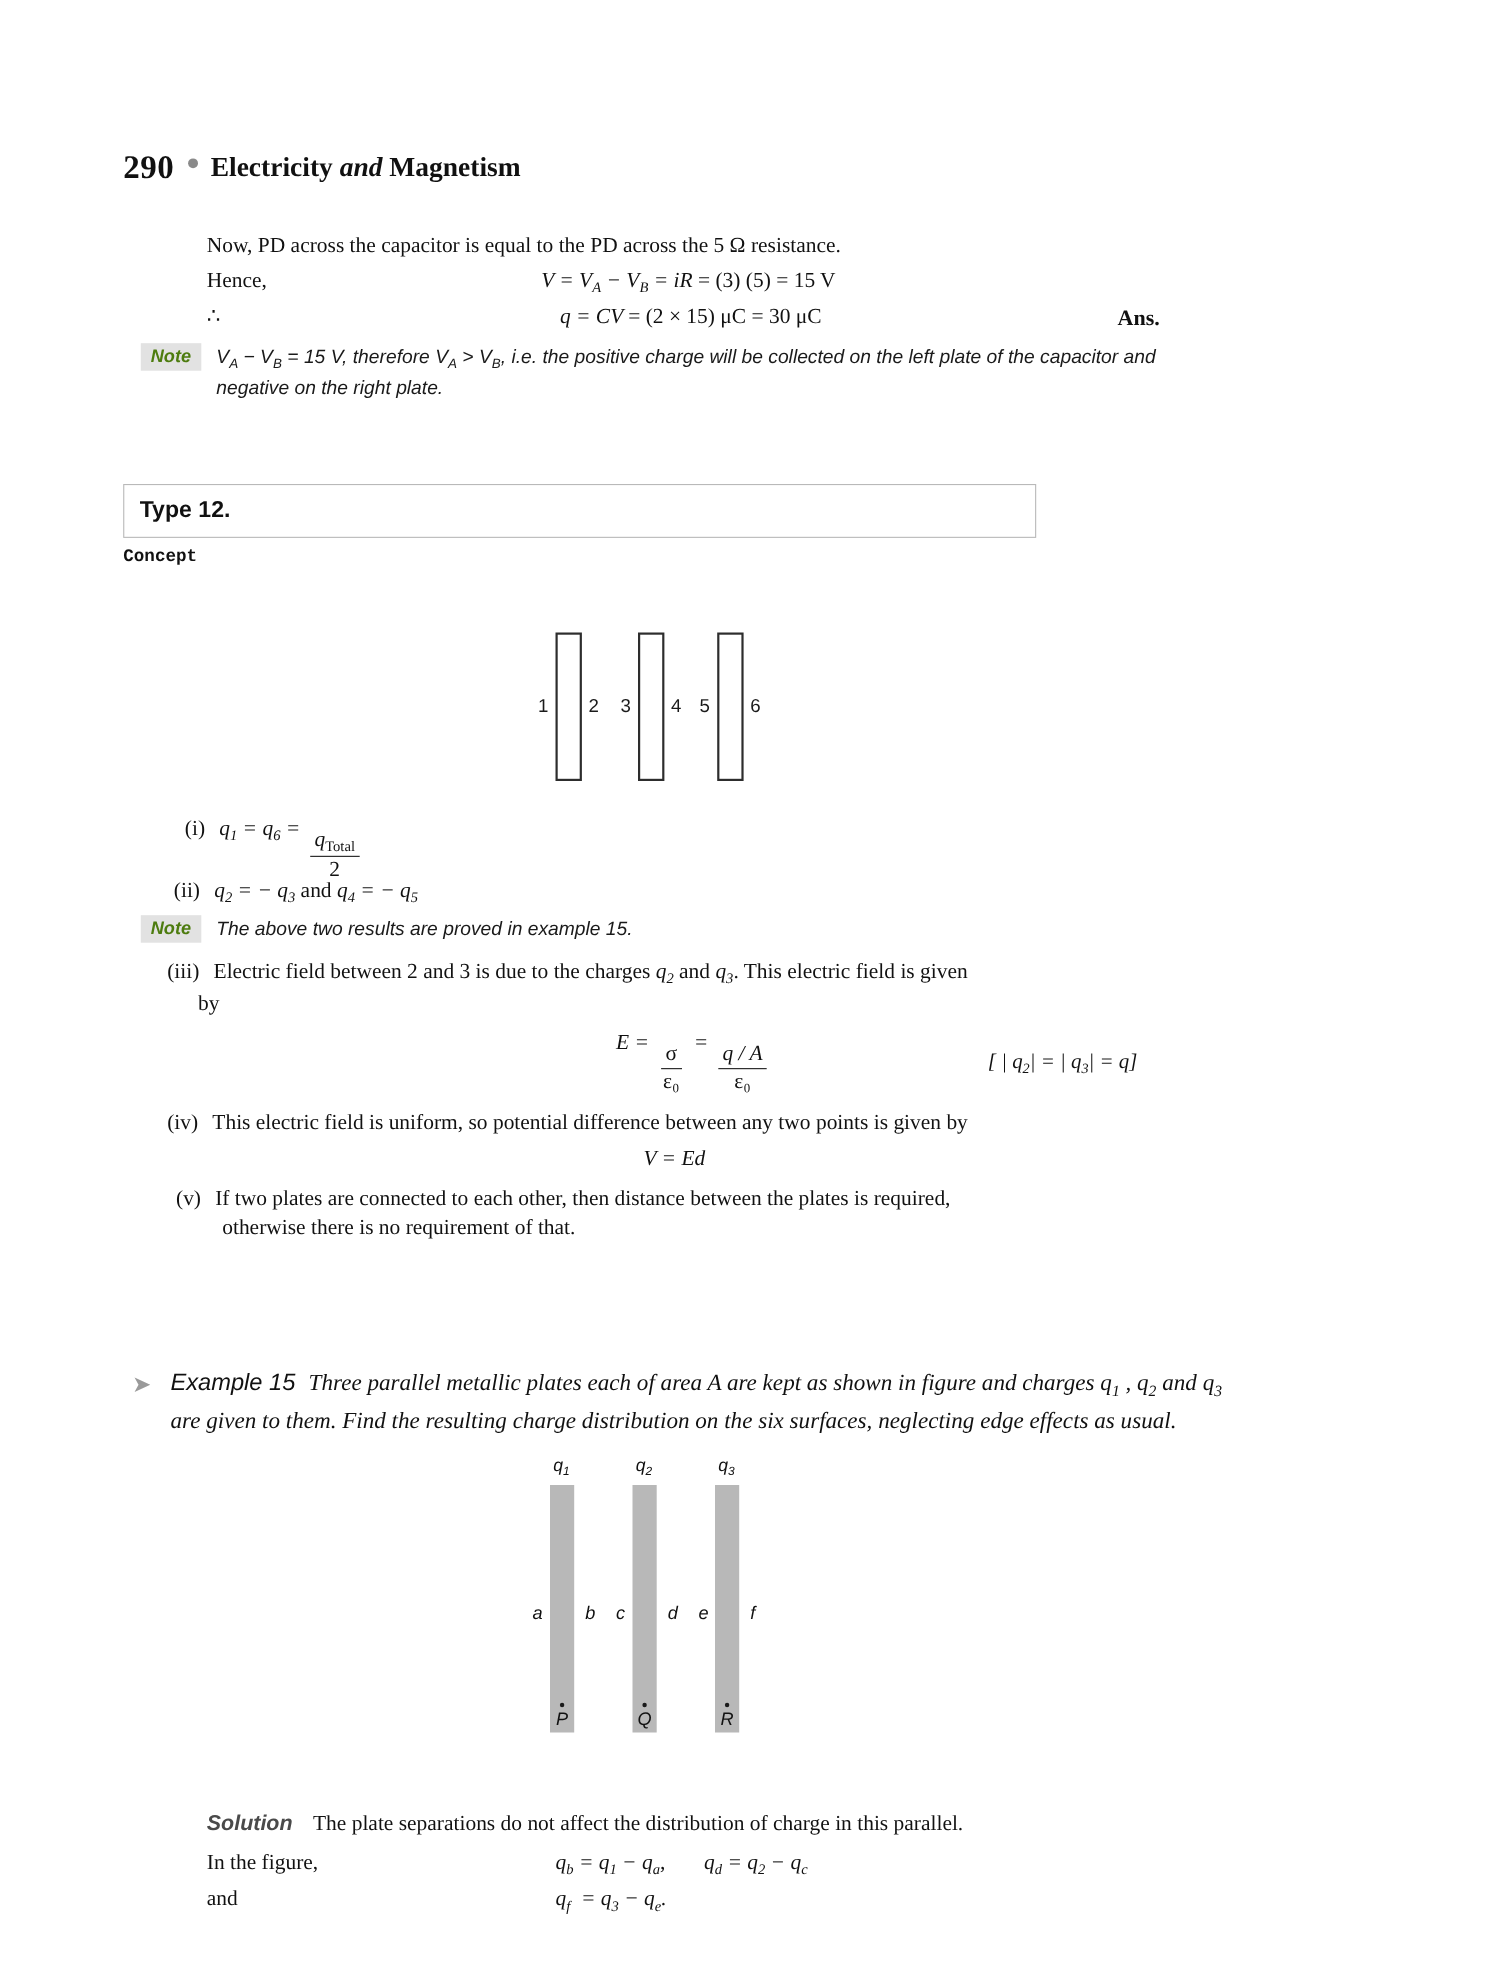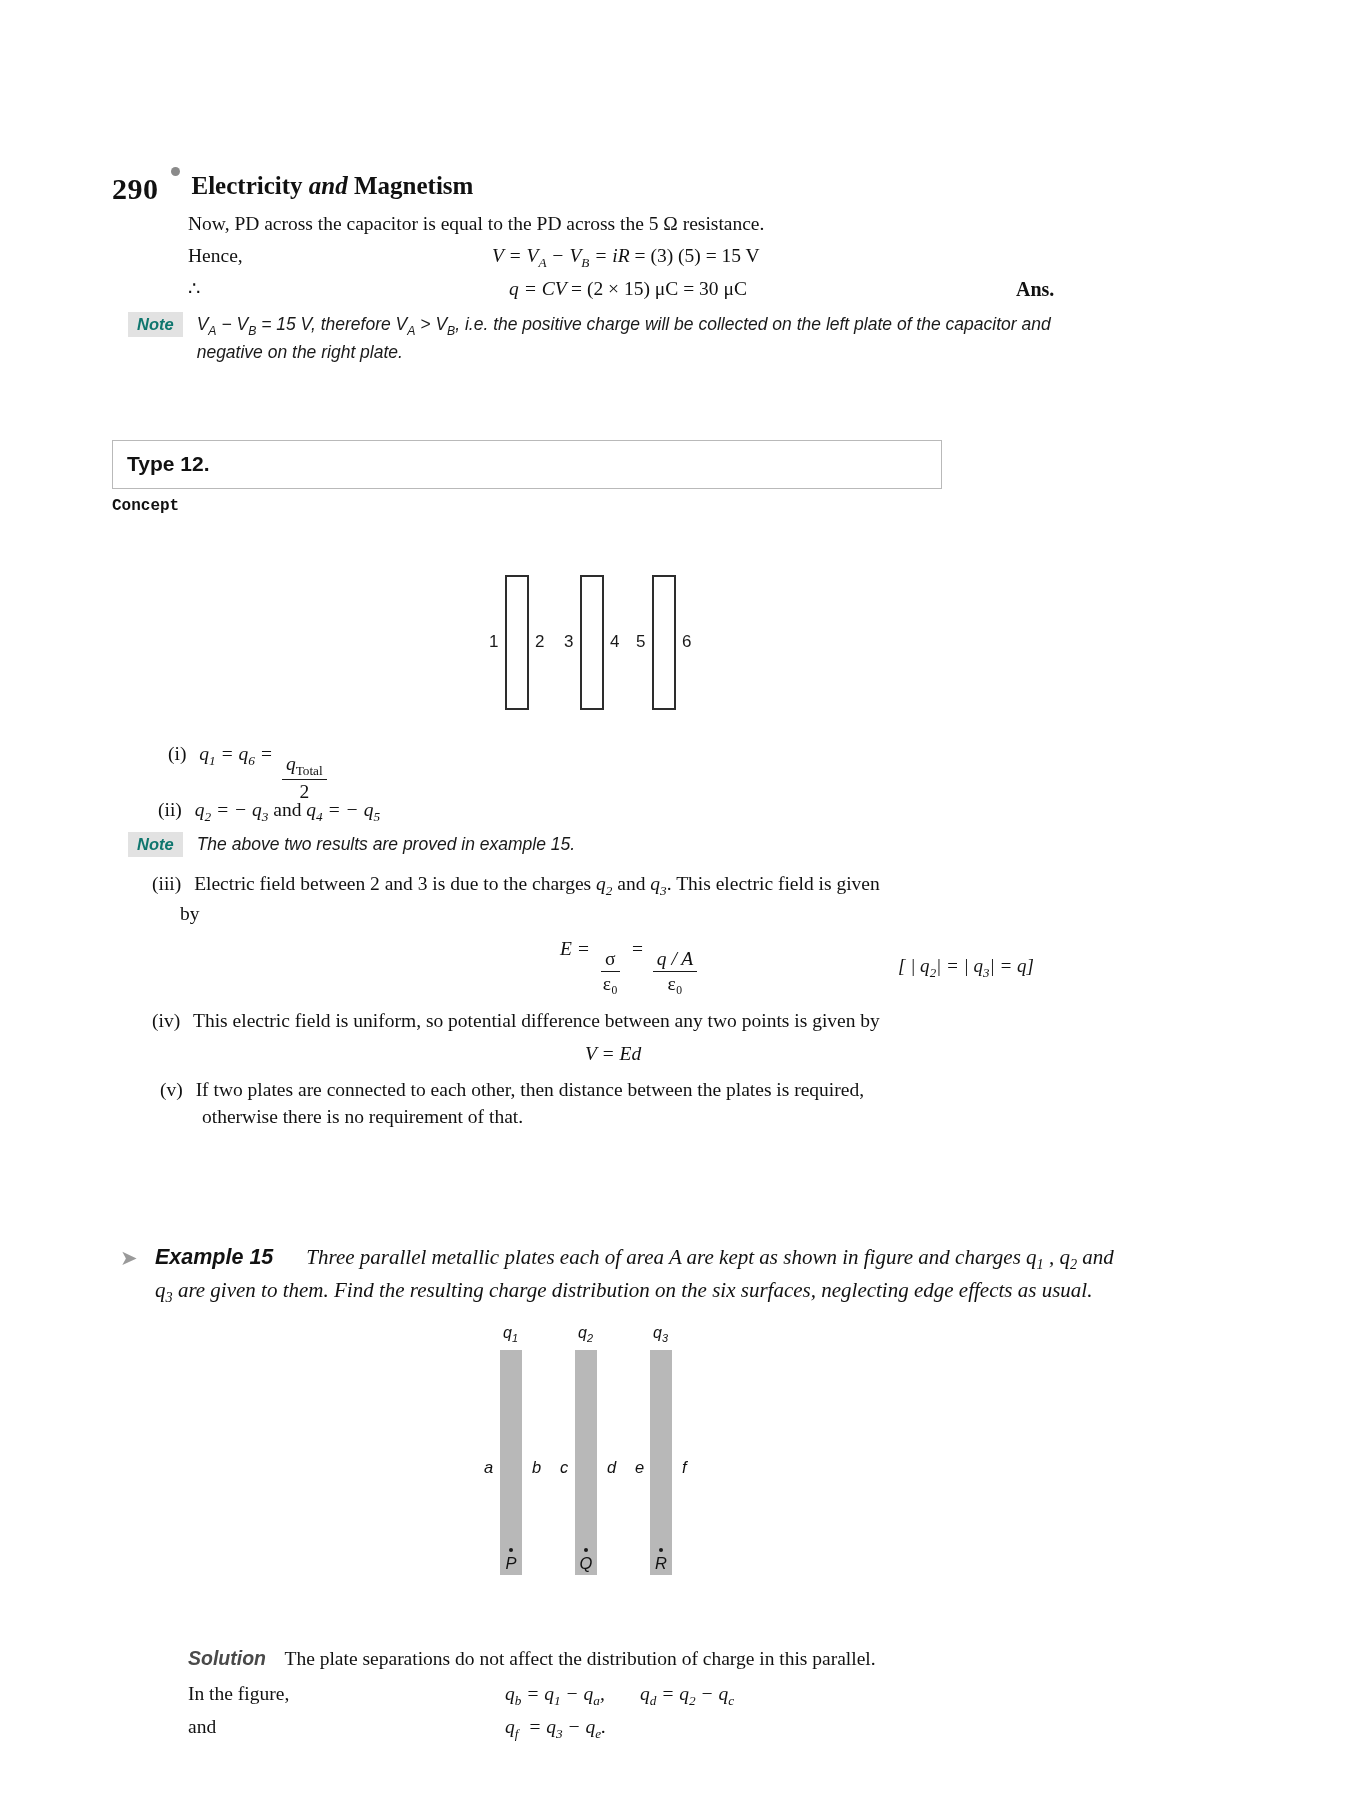--- a/index.html
+++ b/index.html
@@ -16,23 +16,22 @@
     color: #111111;
     overflow: hidden;
   }
 
   
   .running-head {
     position: absolute;
     left: 112px;
     top: 136px;
     display: flex;
-    align-items: flex-start;
+    align-items: center;
     gap: 12px;
-    margin-top: 36px;
   }
   .rh-page-no {
     font-family: "Liberation Serif", serif;
     font-weight: bold;
     font-size: 30px;
     letter-spacing: .5px;
   }
   .rh-bullet {
     width: 9px;
     height: 9px;
@@ -65,21 +64,21 @@
 
   
   .note-block {
     position: absolute;
     display: flex;
     align-items: flex-start;
     gap: 14px;
   }
   .note-tag {
     background: #e2e2e2;
-    color: #0f766e;
+    color: #4d7c0f;
     font-family: "Liberation Sans", sans-serif;
     font-weight: bold;
     font-style: italic;
     font-size: 16.5px;
     padding: 3px 9px 3px 9px;
     line-height: 1.15;
     white-space: nowrap;
   }
   .note-text {
     font-family: "Liberation Sans", sans-serif;
@@ -193,24 +192,24 @@
     left: -35px;
     top: 6px;
     width: 20px;
     height: 20px;
     color: #9a9a9a;
     font-size: 21px;
     line-height: 1;
   }
   .ex-title {
     font-family: "Liberation Sans", sans-serif;
-    font-weight: bold;
+    font-weight: normal;
     font-style: italic;
     font-size: 21.5px;
-    margin-right: 29px;
+    margin-right: 8px;
     text-align: right;
   }
   .ex-text {
     font-family: "Liberation Serif", serif;
     font-style: italic;
     font-size: 21px;
     line-height: 1.46;
   }
 
   

